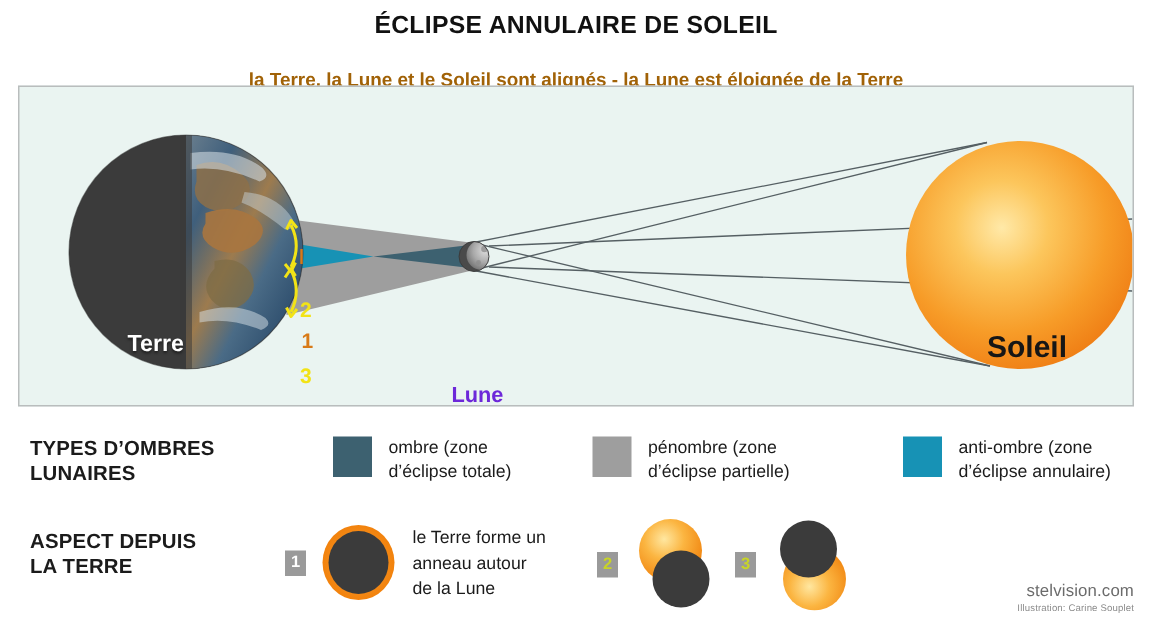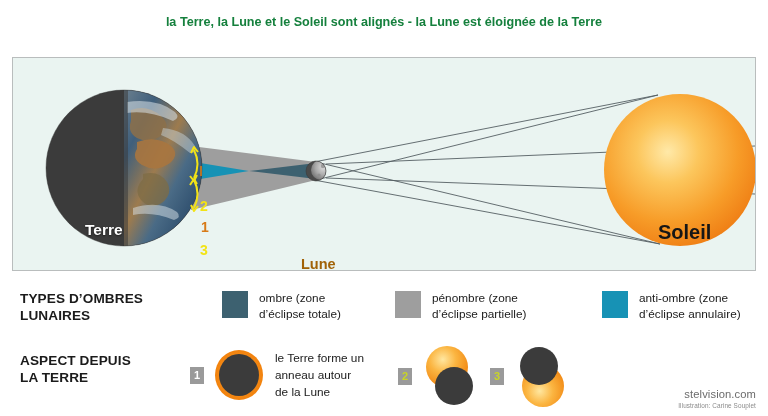--- a/index.html
+++ b/index.html
@@ -26,23 +26,23 @@
     font-size: 16.5px;
     font-weight: bold;
     color: #111111;
     letter-spacing: 0.2px;
     line-height: 20px;
     white-space: nowrap;
   }
   #subtitle {
     font-size: 12.6px;
     font-weight: bold;
-    color: #15803d;
+    color: #a16207;
     line-height: 18px;
-    margin-top: 6px;
+    margin-top: 17px;
     white-space: nowrap;
   }
 
   
   #diagram-panel {
     position: absolute;
     left: 12px;
     top: 57px;
     width: 744px;
     height: 214px;
@@ -67,21 +67,21 @@
     left: 72px;
     top: 163px;
     font-size: 15.5px;
     color: #ffffff;
     text-shadow: 0 1px 2px rgba(0,0,0,0.55);
   }
   #label-lune {
     left: 288px;
     top: 198px;
     font-size: 14.5px;
-    color: #a16207;
+    color: #6d28d9;
   }
   #label-soleil {
     left: 645px;
     top: 163px;
     font-size: 20px;
     color: #161616;
   }
 
   .zone-num {
     position: absolute;
@@ -195,20 +195,21 @@
     font-size: 6.4px;
     color: #8b8b8b;
     letter-spacing: 0.1px;
     margin-top: 1px;
   }
 </style>
 </head>
 <body>
 
 <div id="header">
+  <div id="main-title">ÉCLIPSE ANNULAIRE DE SOLEIL</div>
   <div id="subtitle">la Terre, la Lune et le Soleil sont alignés - la Lune est éloignée de la Terre</div>
 </div>
 
 <div id="diagram-panel">
 
   <svg id="diagram-svg" width="742" height="212" viewBox="0 0 742 212">
     <defs>
       <radialGradient id="sunGrad" cx="42%" cy="38%" r="68%">
         <stop offset="0%" stop-color="#ffe9a8"></stop>
         <stop offset="30%" stop-color="#fcc65c"></stop>

